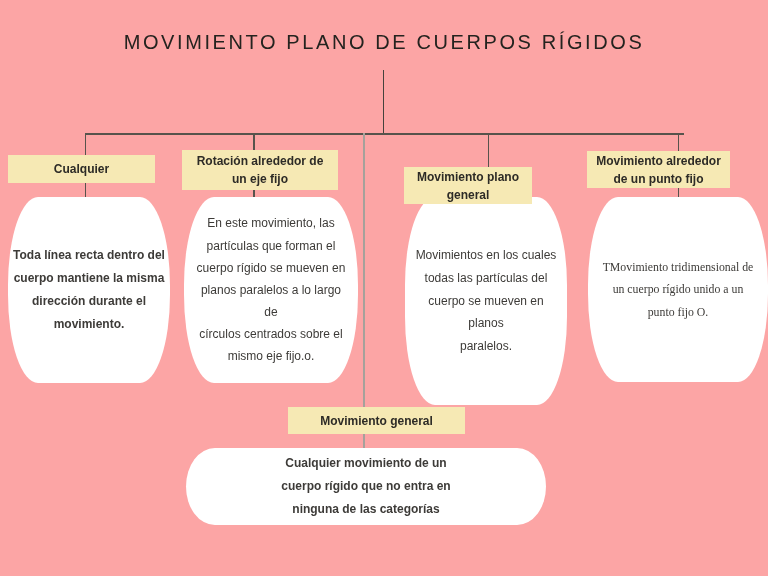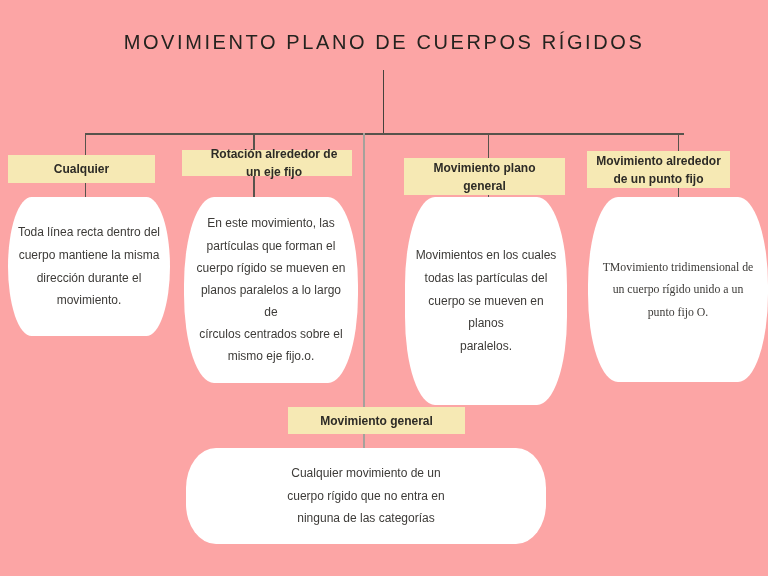--- a/index.html
+++ b/index.html
@@ -76,57 +76,57 @@
 
   <div class="line vline-dark" style="left:382.5px; top:70px;  height:64px;"></div>
   <div class="line hline" style="left:86px;    top:133px; width:598px;"></div>
   <div class="line vline-mid" style="left:84.5px;  top:133px; height:64px;"></div>
   <div class="line vline-mid" style="left:253px;   top:133px; height:64px;"></div>
   <div class="line vline-mid" style="left:487.5px; top:133px; height:64px;"></div>
   <div class="line vline-mid" style="left:677.5px; top:133px; height:64px;"></div>
   <div class="line vline-gray" style="left:362.5px; top:133px; height:315px;"></div>
 
   <div class="chip" style="left:8px; top:155px; width:147px; height:28px;">Cualquier</div>
-  <div class="card card-tall" style="left:8px; top:197px; width:162px; height:139px;">
+  <div class="card card-tall" style="left:8px; top:197px; width:162px; height:186px;font-weight:bold;">
     <div class="card-text">Toda línea recta dentro del
 cuerpo mantiene la misma
 dirección durante el
 movimiento.</div>
   </div>
 
-  <div class="chip" style="left:182px; top:150px; width:156px; height:26px;padding-left:14px;">Rotación alrededor de
+  <div class="chip" style="left:182px; top:150px; width:156px; height:40px;">Rotación alrededor de
 un eje fijo</div>
   <div class="card card-tall" style="left:184px; top:197px; width:174px; height:186px;">
     <div class="card-text" style="line-height:1.85;">En este movimiento, las
 partículas que forman el
 cuerpo rígido se mueven en
 planos paralelos a lo largo
 de
 círculos centrados sobre el
 mismo eje fijo.o.</div>
   </div>
 
-  <div class="chip" style="left:404px; top:158px; width:161px; height:37px;">Movimiento plano
+  <div class="chip" style="left:404px; top:167px; width:128px; height:37px;">Movimiento plano
 general</div>
   <div class="card card-tall" style="left:405px; top:197px; width:162px; height:208px;">
     <div class="card-text">Movimientos en los cuales
 todas las partículas del
 cuerpo se mueven en
 planos
 paralelos.</div>
   </div>
 
   <div class="chip" style="left:587px; top:151px; width:143px; height:37px;">Movimiento alrededor
 de un punto fijo</div>
   <div class="card card-tall" style="left:588px; top:197px; width:180px; height:185px;font-family:Liberation Serif, serif;">
     <div class="card-text" style="font-size:11.8px;">TMovimiento tridimensional de
 un cuerpo rígido unido a un
 punto fijo O.</div>
   </div>
 
   <div class="chip" style="left:288px; top:407px; width:177px; height:27px;">Movimiento general</div>
-  <div class="card card-wide" style="left:186px; top:448px; width:360px; height:96px;">
+  <div class="card card-wide" style="left:186px; top:448px; width:360px; height:77px;font-weight:bold;">
     <div class="card-text">Cualquier movimiento de un
 cuerpo rígido que no entra en
 ninguna de las categorías</div>
   </div>
 
 </div>
 
 </body></html>

